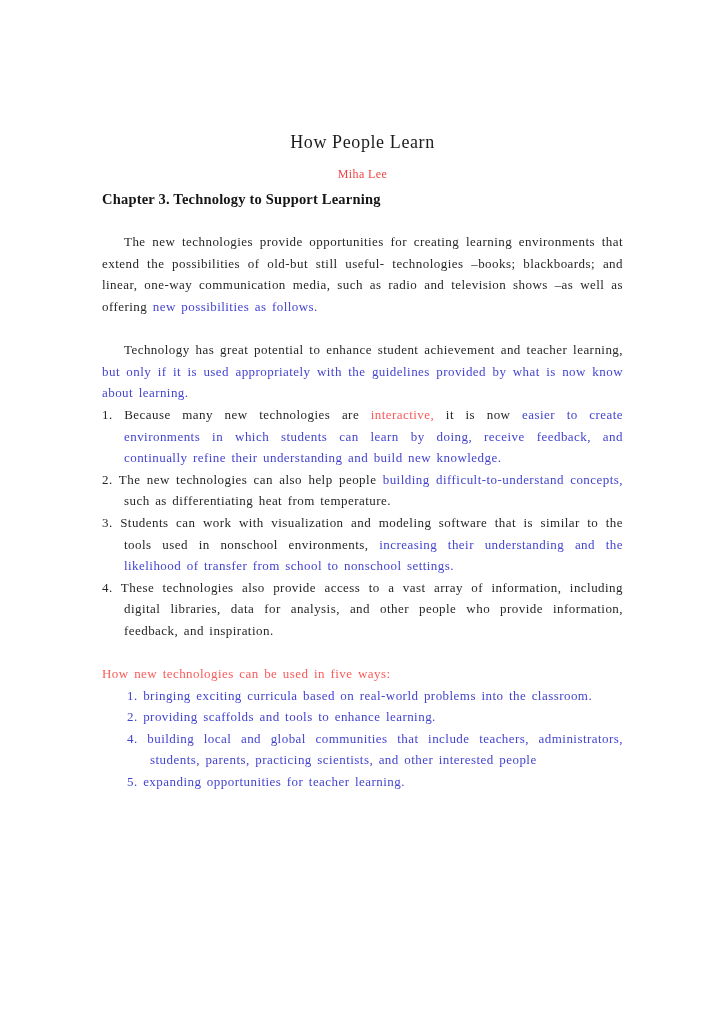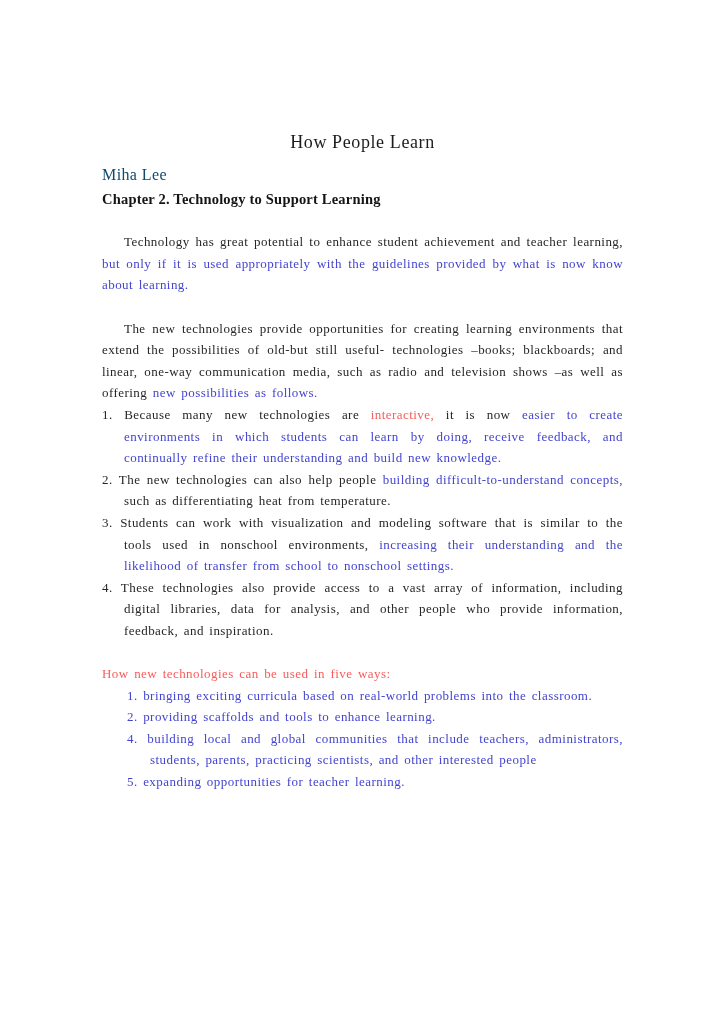--- a/index.html
+++ b/index.html
@@ -28,24 +28,24 @@
     margin-top:130px;
     text-align:center;
     font-size:18px;
     line-height:24px;
     font-weight:normal;
     letter-spacing:0.6px;
     color:#1c1c1c;
   }
   .author{
     margin-top:10px;
-    text-align:left;
-    font-size:16px;
+    text-align:center;
+    font-size:12px;
     line-height:21.6px;
-    color:#0c4a6e;
+    color:#ef4444;
     letter-spacing:0.4px;
   }
   .chapter{
     margin-top:2px;
     font-size:14.5px;
     line-height:22px;
     font-weight:bold;
     letter-spacing:0.2px;
     color:#141414;
   }
@@ -76,24 +76,24 @@
   .seg-black{color:var(--ink);}
   .seg-blue{color:var(--blue);}
   .seg-red{color:var(--red);margin-top:32px;}
 </style>
 </head>
 <body>
 
 <div class="page">
   <h1 class="title">How People Learn</h1>
   <div class="author">Miha Lee</div>
-  <h2 class="chapter">Chapter 2. Technology to Support Learning</h2>
+  <h2 class="chapter">Chapter 3. Technology to Support Learning</h2>
   <div id="content">
+      <div class="block paragraph"><span class="seg-black">The new technologies provide opportunities for creating learning environments that extend the possibilities of old-but still useful- technologies –books; blackboards; and linear, one-way communication media, such as radio and television shows –as well as offering </span><span class="seg-blue">new possibilities as follows.</span></div>
       <div class="block paragraph"><span class="seg-black">Technology has great potential to enhance student achievement and teacher learning, </span><span class="seg-blue">but only if it is used appropriately with the guidelines provided by what is now know about learning.</span></div>
-      <div class="block paragraph"><span class="seg-black">The new technologies provide opportunities for creating learning environments that extend the possibilities of old-but still useful- technologies –books; blackboards; and linear, one-way communication media, such as radio and television shows –as well as offering </span><span class="seg-blue">new possibilities as follows.</span></div>
       <div class="block list-item"><span class="seg-black">1. Because many new technologies are </span><span class="seg-red">interactive,</span><span class="seg-black"> it is now </span><span class="seg-blue">easier to create environments in which students can learn by doing, receive feedback, and continually refine their understanding and build new knowledge.</span></div>
       <div class="block list-item"><span class="seg-black">2. The new technologies can also help people </span><span class="seg-blue">building difficult-to-understand concepts, </span><span class="seg-black">such as differentiating heat from temperature.</span></div>
       <div class="block list-item"><span class="seg-black">3. Students can work with visualization and modeling software that is similar to the tools used in nonschool environments, </span><span class="seg-blue">increasing their understanding and the likelihood of transfer from school to nonschool settings.</span></div>
       <div class="block list-item"><span class="seg-black">4. These technologies also provide access to a vast array of information, including digital libraries, data for analysis, and other people who provide information, feedback, and inspiration.</span></div>
       <div class="block heading-red"><span class="seg-red">How new technologies can be used in five ways:</span></div>
       <div class="block inner-item"><span class="seg-blue">1.  bringing exciting curricula based on real-world problems into the classroom.</span></div>
       <div class="block inner-item"><span class="seg-blue">2.  providing scaffolds and tools to enhance learning.</span></div>
       <div class="block inner-item"><span class="seg-blue">4.  building local and global communities that include teachers, administrators, students, parents, practicing scientists, and other interested people</span></div>
       <div class="block inner-item"><span class="seg-blue">5.  expanding opportunities for teacher learning.</span></div>
     </div>

